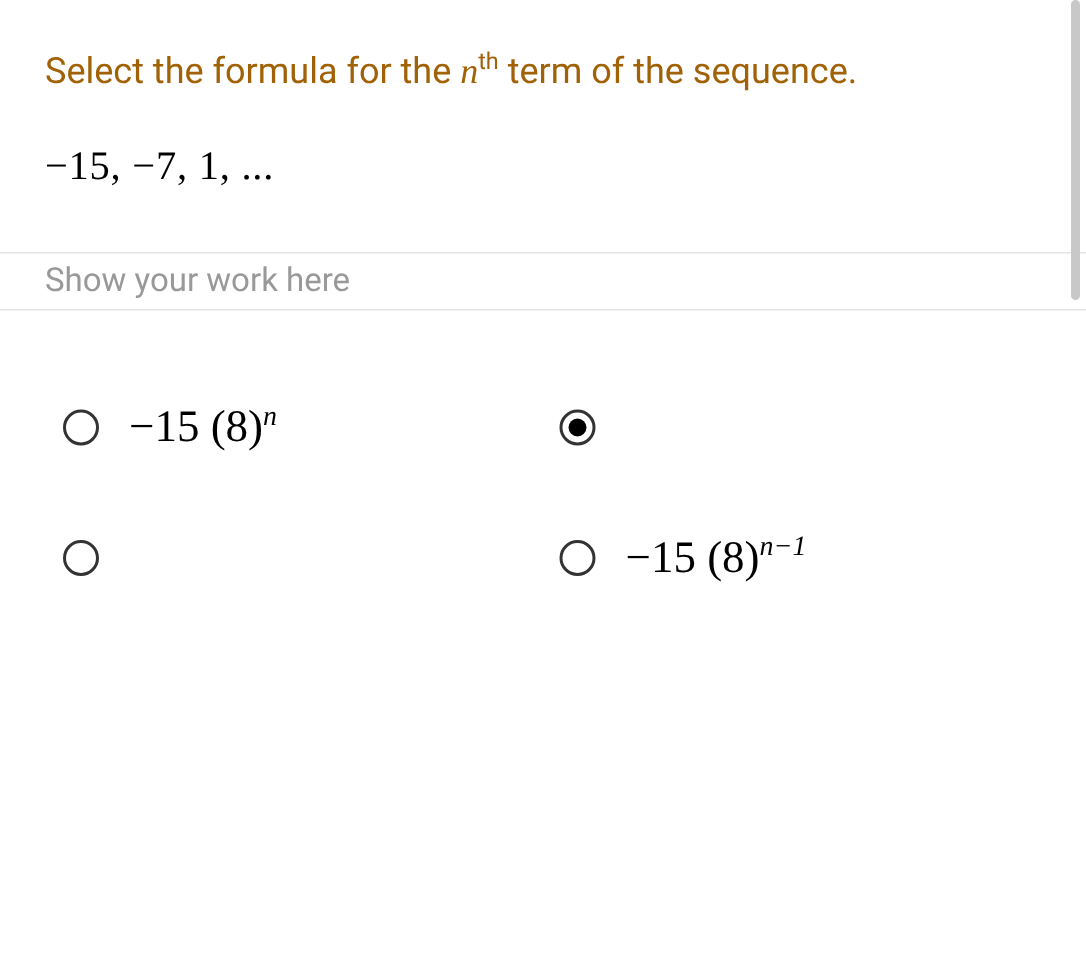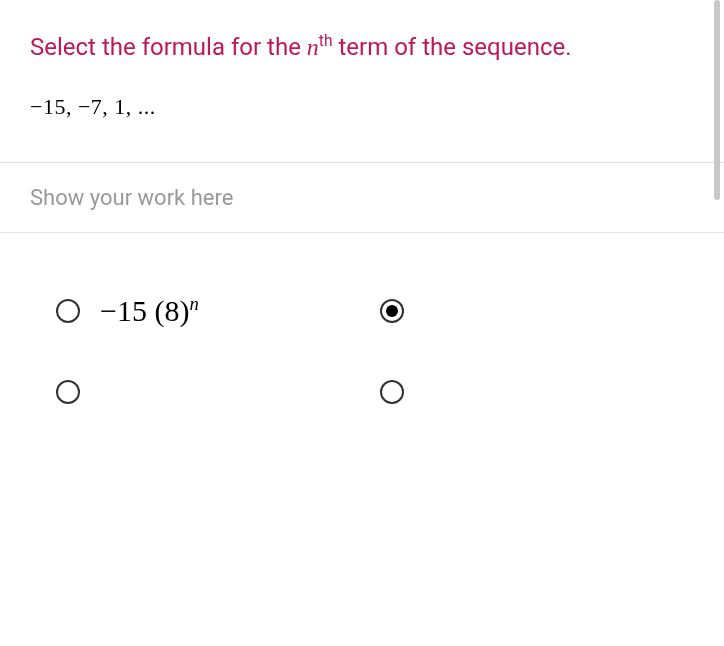--- a/index.html
+++ b/index.html
@@ -18,47 +18,47 @@
     width: 6px;
     height: 200px;
     background: #c8c8c8;
     border-radius: 3px;
   }
   .question-area {
     padding: 28px 30px 20px 30px;
   }
   .prompt {
     font-size: 24px;
-    color: #be185d;
+    color: #a16207;
     line-height: 1.6;
     font-weight: 400;
   }
   .prompt sup {
     font-size: 0.65em;
     vertical-align: super;
   }
   .prompt .mathvar { font-style: italic; font-family: Georgia, 'Times New Roman', serif; }
   .sequence {
     font-family: Georgia, 'Times New Roman', serif;
-    font-size: 22px;
+    font-size: 27px;
     color: #000;
     margin-top: 28px;
     letter-spacing: 0.5px;
   }
   .work-area {
     border-top: 1px solid #e4e4e4;
     border-bottom: 1px solid #e4e4e4;
-    padding: 22px 30px;
+    padding: 6px 30px;
     color: #999;
     font-size: 22px;
     font-weight: 400;
     margin-top: 22px;
   }
   .options {
-    padding: 60px 30px 20px 56px;
+    padding: 60px 30px 20px 42px;
     display: grid;
     grid-template-columns: 1fr 1fr;
     row-gap: 52px;
     column-gap: 10px;
   }
   .option {
     display: flex;
     align-items: center;
     gap: 20px;
     cursor: pointer;
@@ -109,14 +109,15 @@
     <span class="formula">−15 (8)<sup>n</sup></span>
   </div>
   <div class="option">
     <span class="radio selected"></span>
   </div>
   <div class="option">
     <span class="radio"></span>
   </div>
   <div class="option">
     <span class="radio"></span>
+    <span class="formula">−15 (8)<sup>n−1</sup></span>
   </div>
 </div>
 
 </body></html>

